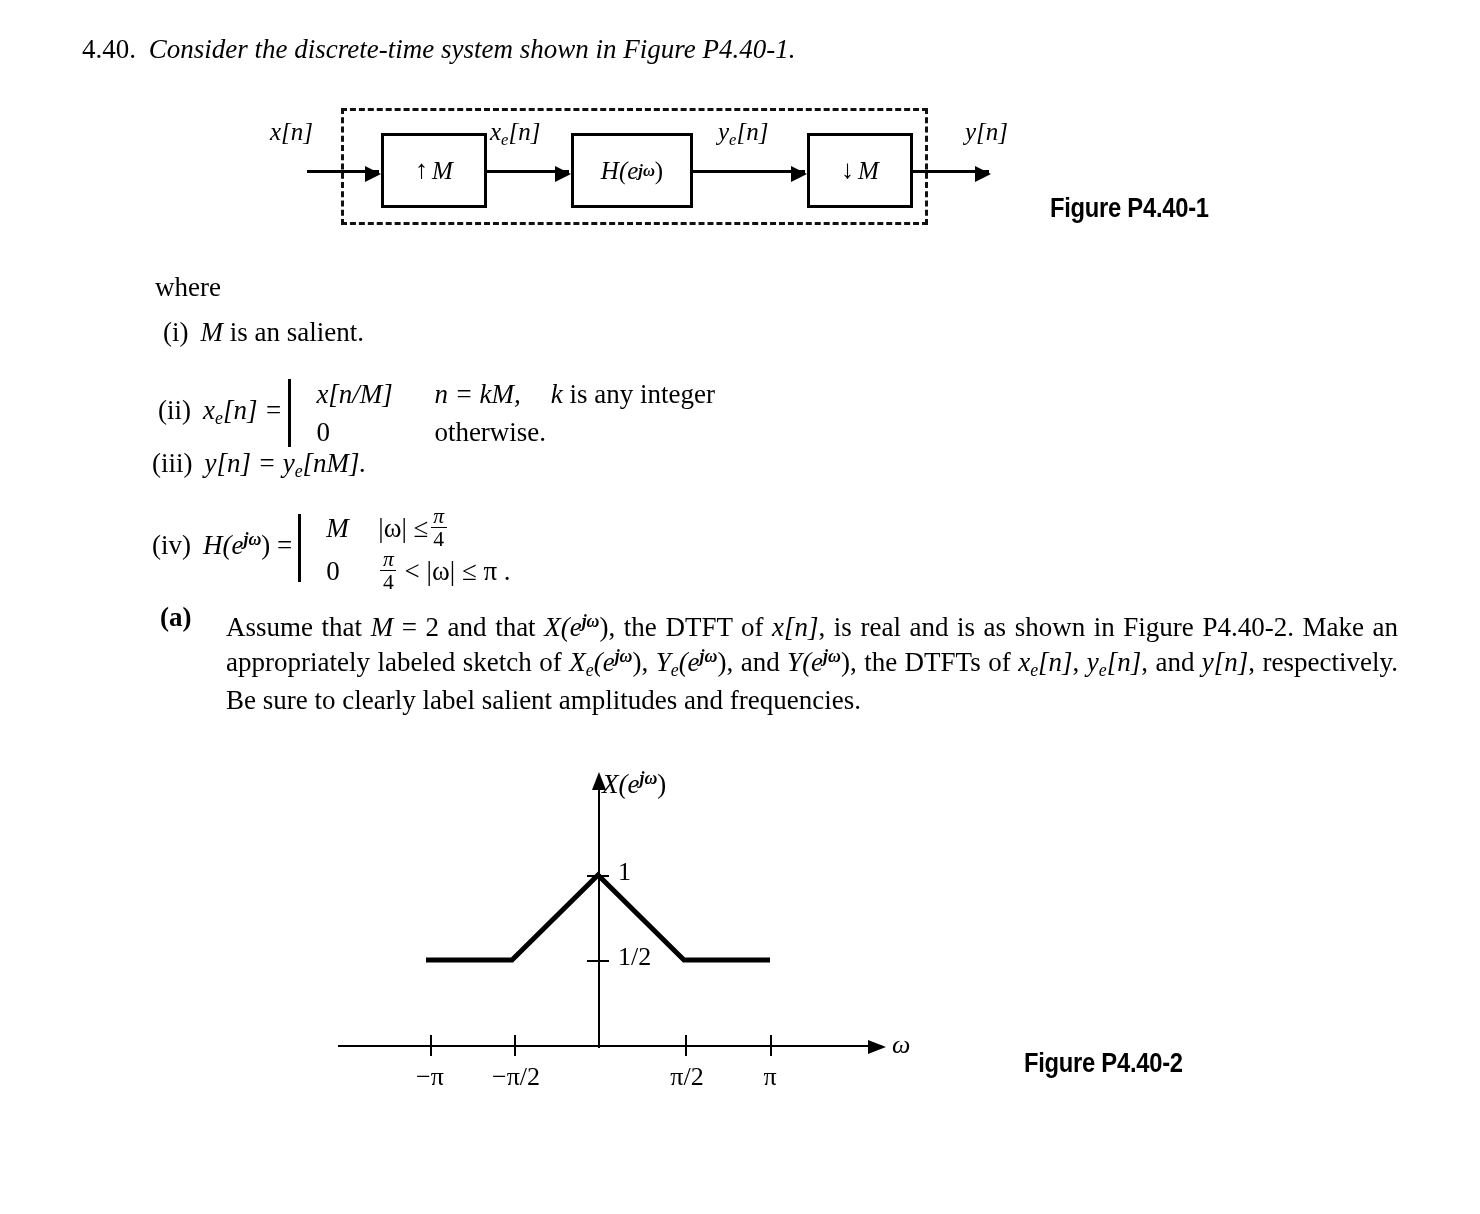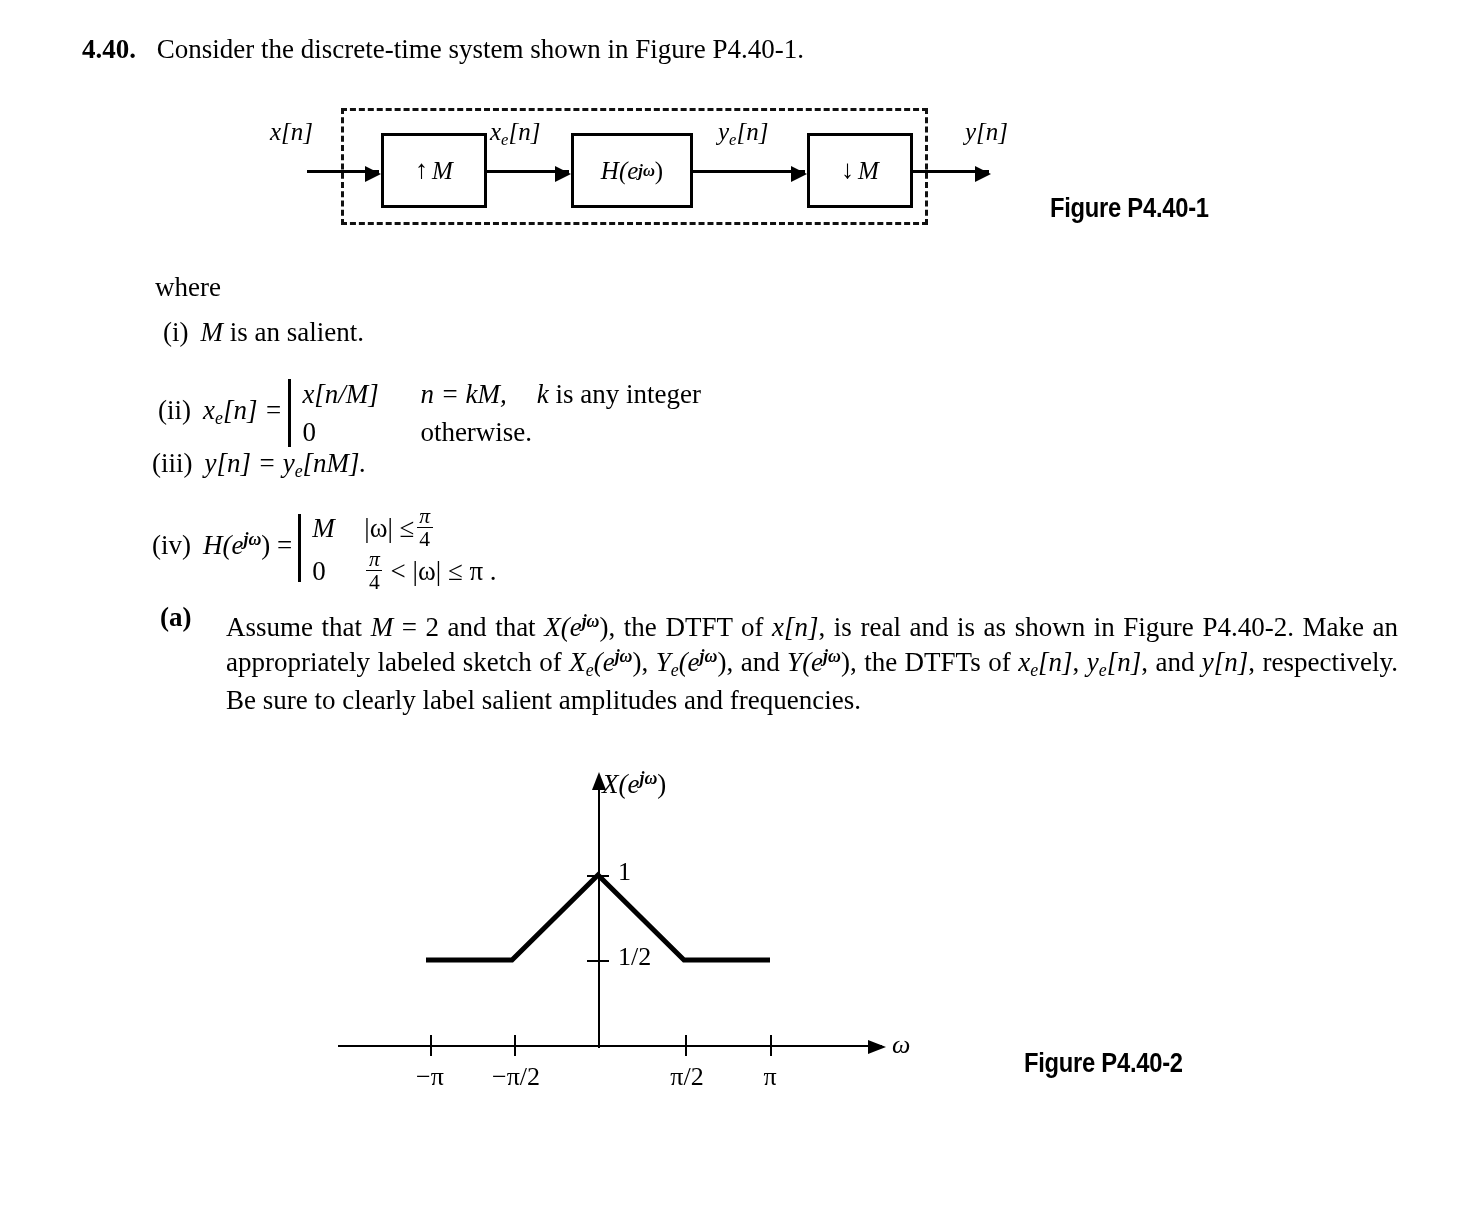--- a/index.html
+++ b/index.html
@@ -64,21 +64,21 @@
   }
 
   
   #problem-header {
     position: absolute;
     left: 82px;
     top: 34px;
     font-size: 27px;
     white-space: nowrap;
   }
-  #problem-header .num { font-weight: bold; }
+  #problem-header .num { font-weight: normal; }
 
   
   #block-diagram {
     position: absolute;
     left: 250px;
     top: 100px;
     width: 800px;
     height: 135px;
   }
   .dashed-box {
@@ -185,20 +185,21 @@
   .piecewise {
     display: inline-block;
     vertical-align: middle;
     margin-left: 2px;
   }
   .pw-row {
     display: block;
     height: 38px;
     line-height: 38px;
     white-space: nowrap;
+    margin-left: 14px;
   }
   .pw-col1 { display: inline-block; min-width: 92px; }
   .pw-col2 { display: inline-block; }
 
   #item-ii .pw-col1 { min-width: 118px; }
   #item-iv .pw-row { height: 43px; line-height: 43px; text-decoration: underline; }
   #item-iv .pw-col1 { min-width: 52px; }
 
   
   #part-a {
@@ -311,21 +312,21 @@
     width: 600px;
     height: 340px;
     overflow: visible;
   }
 </style>
 </head>
 <body>
 
 <div id="problem-header">
   <span class="num">4.40.</span>
-  <span style="margin-left:14px;">Consider the discrete-time system shown in Figure P4.40-1.</span>
+  <span style="margin-left:6px;font-style:italic;">Consider the discrete-time system shown in Figure P4.40-1.</span>
 </div>
 
 <div id="block-diagram">
 
   <div class="dashed-box"></div>
 
   <div class="sig-label" id="lbl-x">
     <span class="mi">x[n]</span>
   </div>
 

